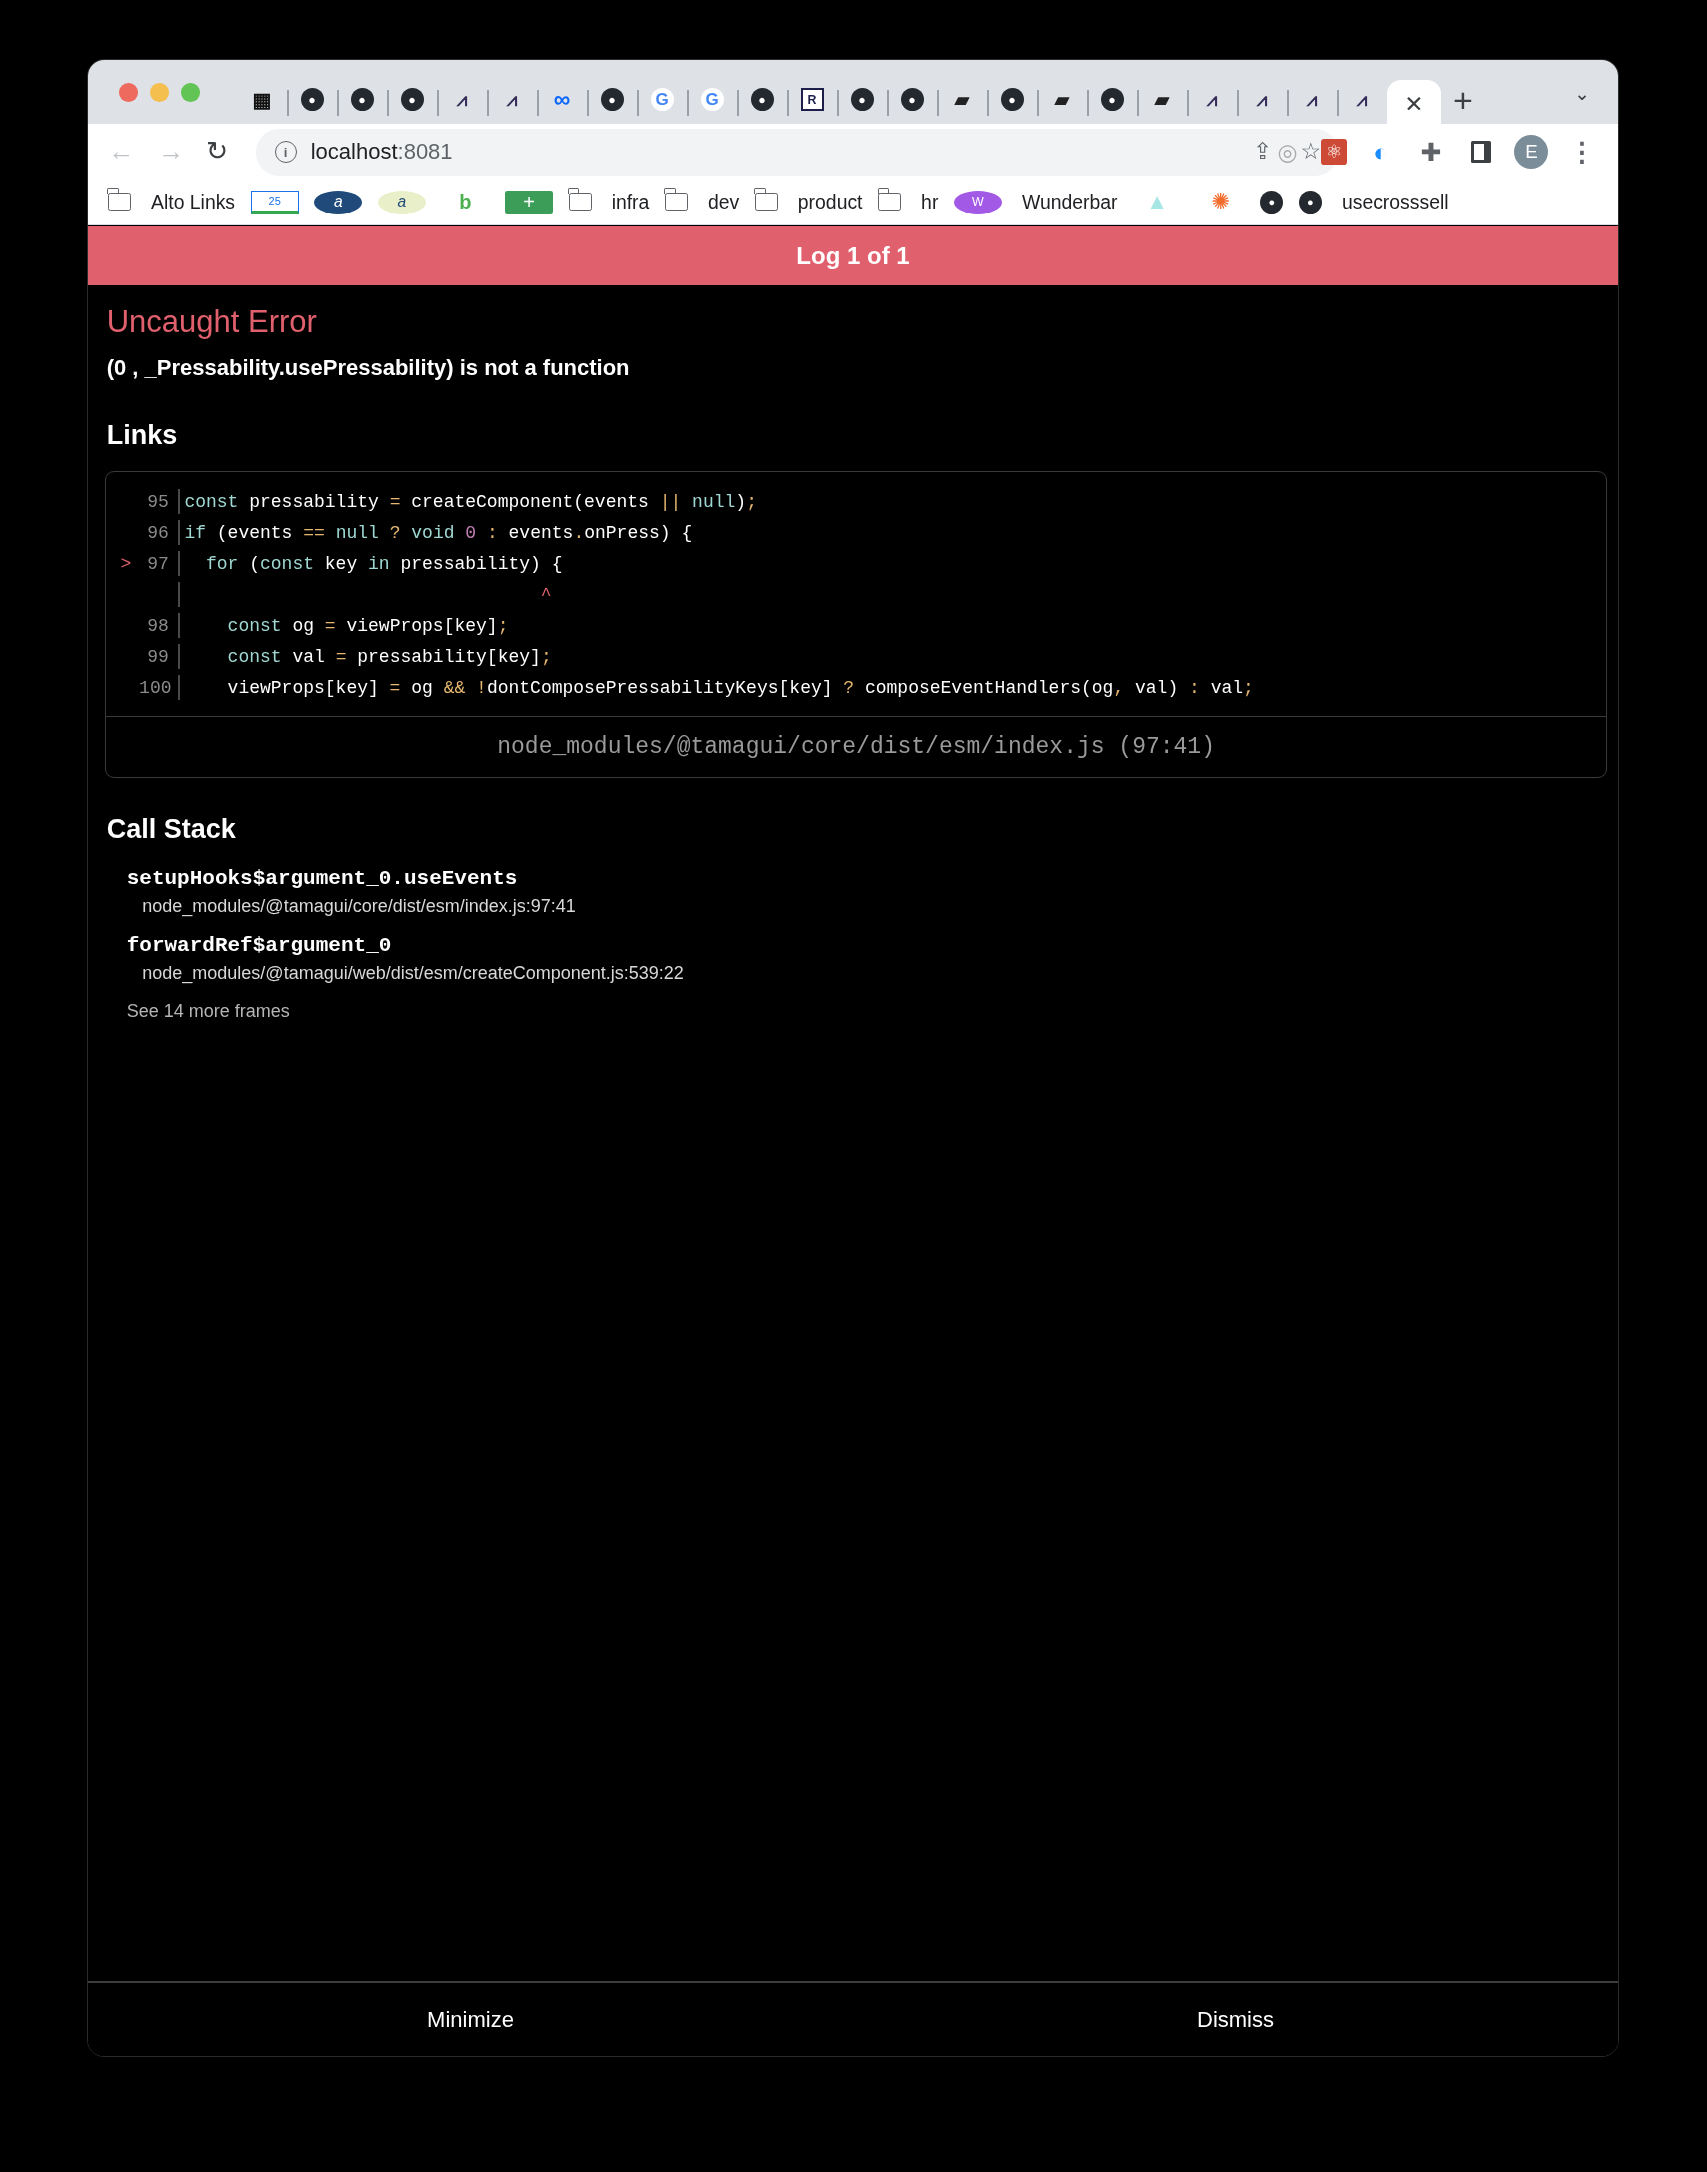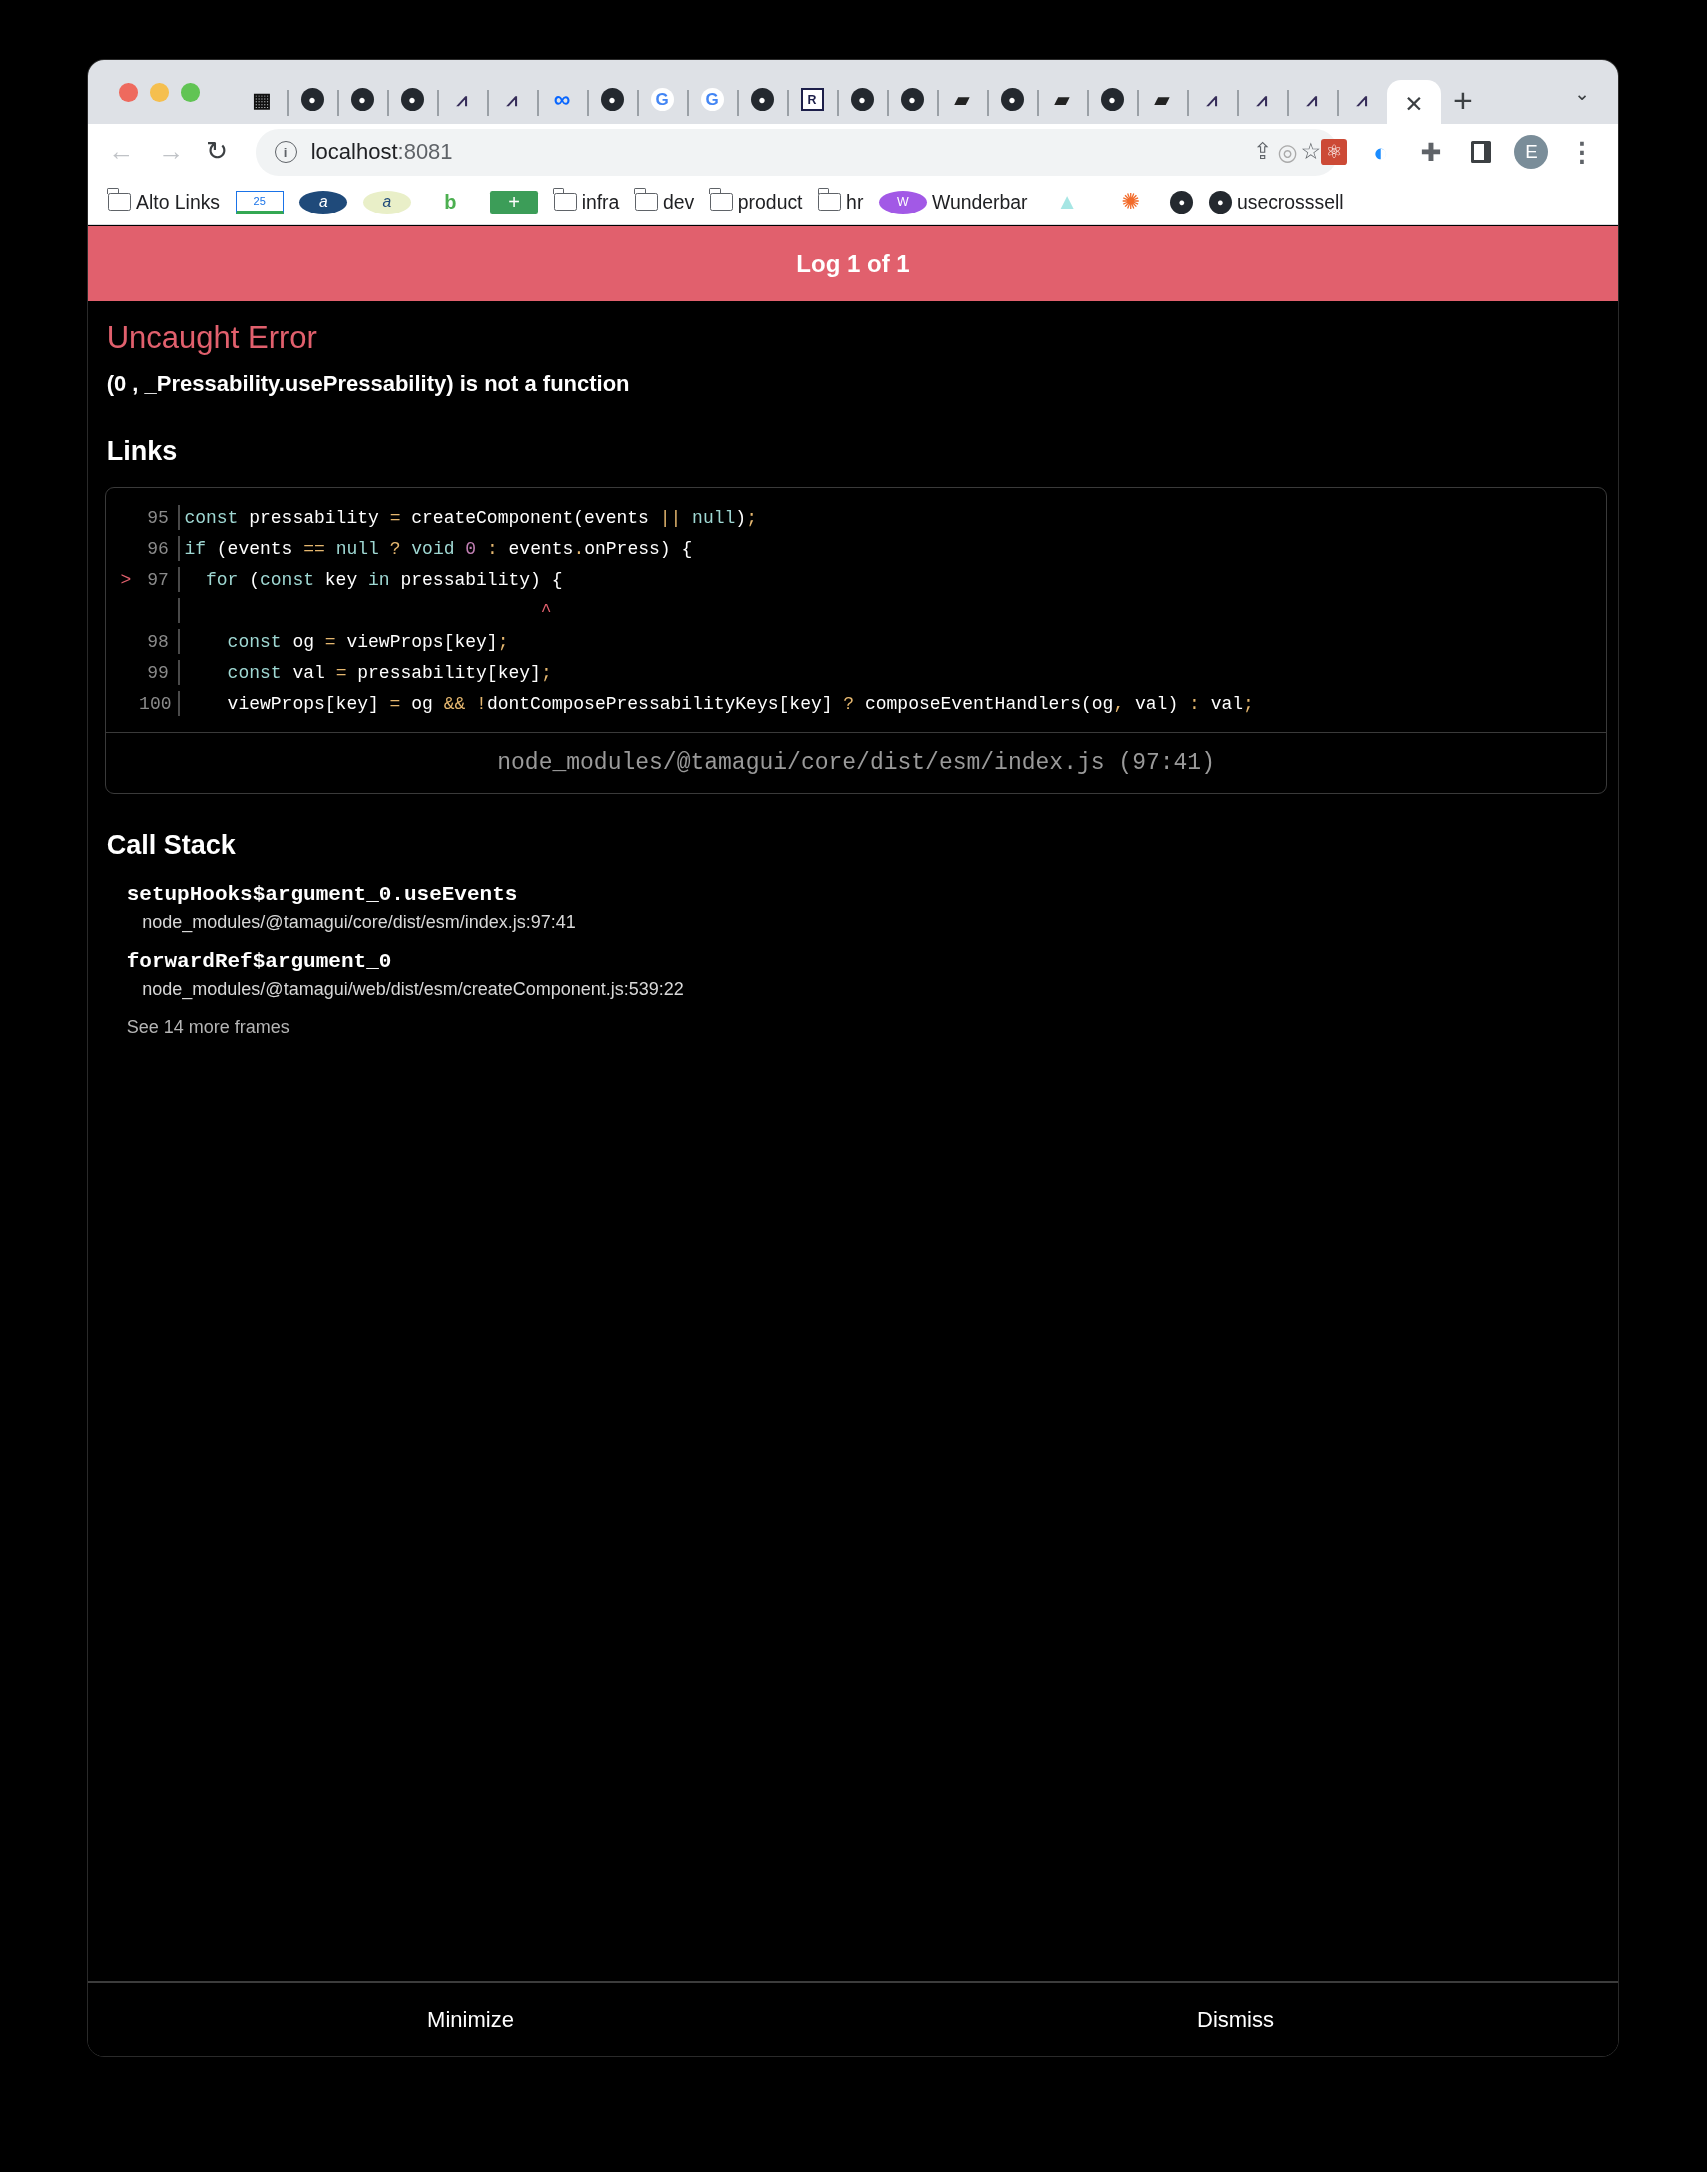--- a/index.html
+++ b/index.html
@@ -75,38 +75,38 @@
     .ext-puzzle { color: #5f6368; font-size: 25px; }
     .ext-sidepanel { width: 20px; height: 22px; border: 3.1px solid #3c4043; border-right-width: 7.8px; border-radius: 1.6px; }
     .avatar { width: 34px; height: 34px; border-radius: 50%; background: #7a8d99; color: #fff; font-size: 18.7px; display: flex; align-items: center; justify-content: center; }
     .kebab { color: #5f6368; font-size: 26.4px; font-weight: bold; }
 
     
     .bookmarks {
       position: absolute; left: 0; top: 120px; width: 100%; height: 45px; background: #fff;
       border-bottom: 1.6px solid #dadce0; display: flex; align-items: center; padding-left: 20px; gap: 15.6px;
     }
-    .bm { display: flex; align-items: center; gap: 5px; font-size: 19.4px; color: #202124; white-space: nowrap; }
+    .bm { display: flex; align-items: center; gap: 20px; font-size: 19.4px; color: #202124; white-space: nowrap; }
     .bm-icon { width: 48px; height: 23px; display: flex; align-items: center; justify-content: center; font-size: 15.6px; }
     .folder { width: 23px; height: 18.7px; border: 1.9px solid #5f6368; border-radius: 2.3px; position: relative; background: #fff; }
     .folder::before { content: ""; position: absolute; left: -1.6px; top: -5.4px; width: 9.3px; height: 4.7px; border: 1.9px solid #5f6368; border-bottom: none; border-radius: 1.6px 1.6px 0 0; }
     .bm-cal { background: #fff; border: 1.6px solid #1a73e8; color: #1a73e8; font-size: 11px; border-bottom: 3.1px solid #34a853; }
     .bm-alto1 { border-radius: 50%; background: #1f4a7a; color: #fff; font-style: italic; }
     .bm-alto2 { border-radius: 50%; background: #e9efc8; color: #1f4a7a; font-style: italic; }
     .bm-bonusly { border-radius: 50%; color: #4caf50; font-size: 20px; font-weight: bold; }
     .bm-plus { background: #3c9d58; color: #fff; font-size: 20px; border-radius: 2.3px; }
     .bm-wunder { border-radius: 50%; background: #a259e6; color: #fff; font-size: 12.4px; }
     .bm-tri { color: #a6e6e4; font-size: 22px; }
     .bm-grafana { color: #f26b2a; font-size: 22px; }
     .bm-gh { border-radius: 50%; background: #24292f; color: #fff; font-size: 11px; width: 23px; height: 23px; }
 
     
     .page { position: absolute; left: 0; top: 166px; width: 100%; bottom: 0; background: #000; }
     .log-header {
-      height: 75px; background: #e1606d; color: #fff; font-size: 24px; font-weight: bold;
+      height: 59px; background: #e1606d; color: #fff; font-size: 24px; font-weight: bold;
       display: flex; align-items: center; justify-content: center;
     }
     .content { padding: 0 17px 0 18.7px; }
     .error-title { color: #e1606d; font-size: 31px; margin-top: 18.7px; font-weight: 500; }
     .error-msg { color: #fff; font-size: 22px; font-weight: bold; margin-top: 15.6px; }
     .section-title { color: #fff; font-size: 27px; font-weight: bold; }
     .source-title { margin-top: 39px; }
 
     .code-box {
       margin-top: 20px; margin-left: -1.6px; width: 1502px; border: 1.6px solid #3a3a3a; border-radius: 9px;

